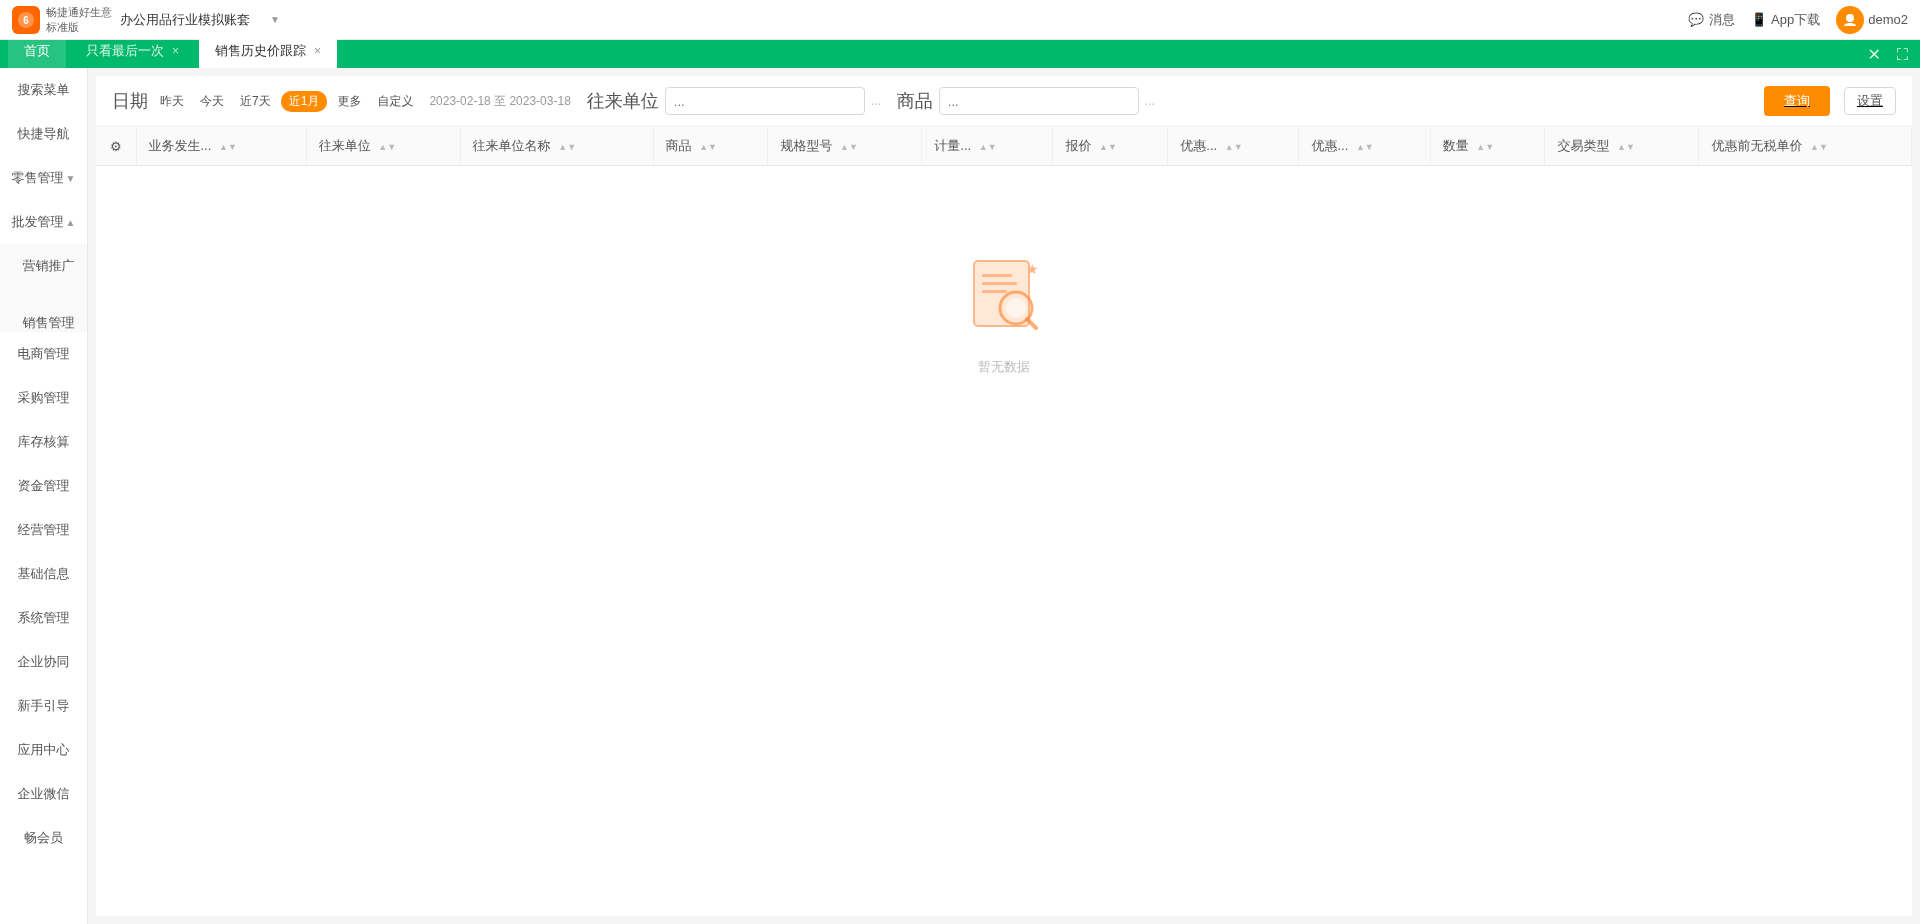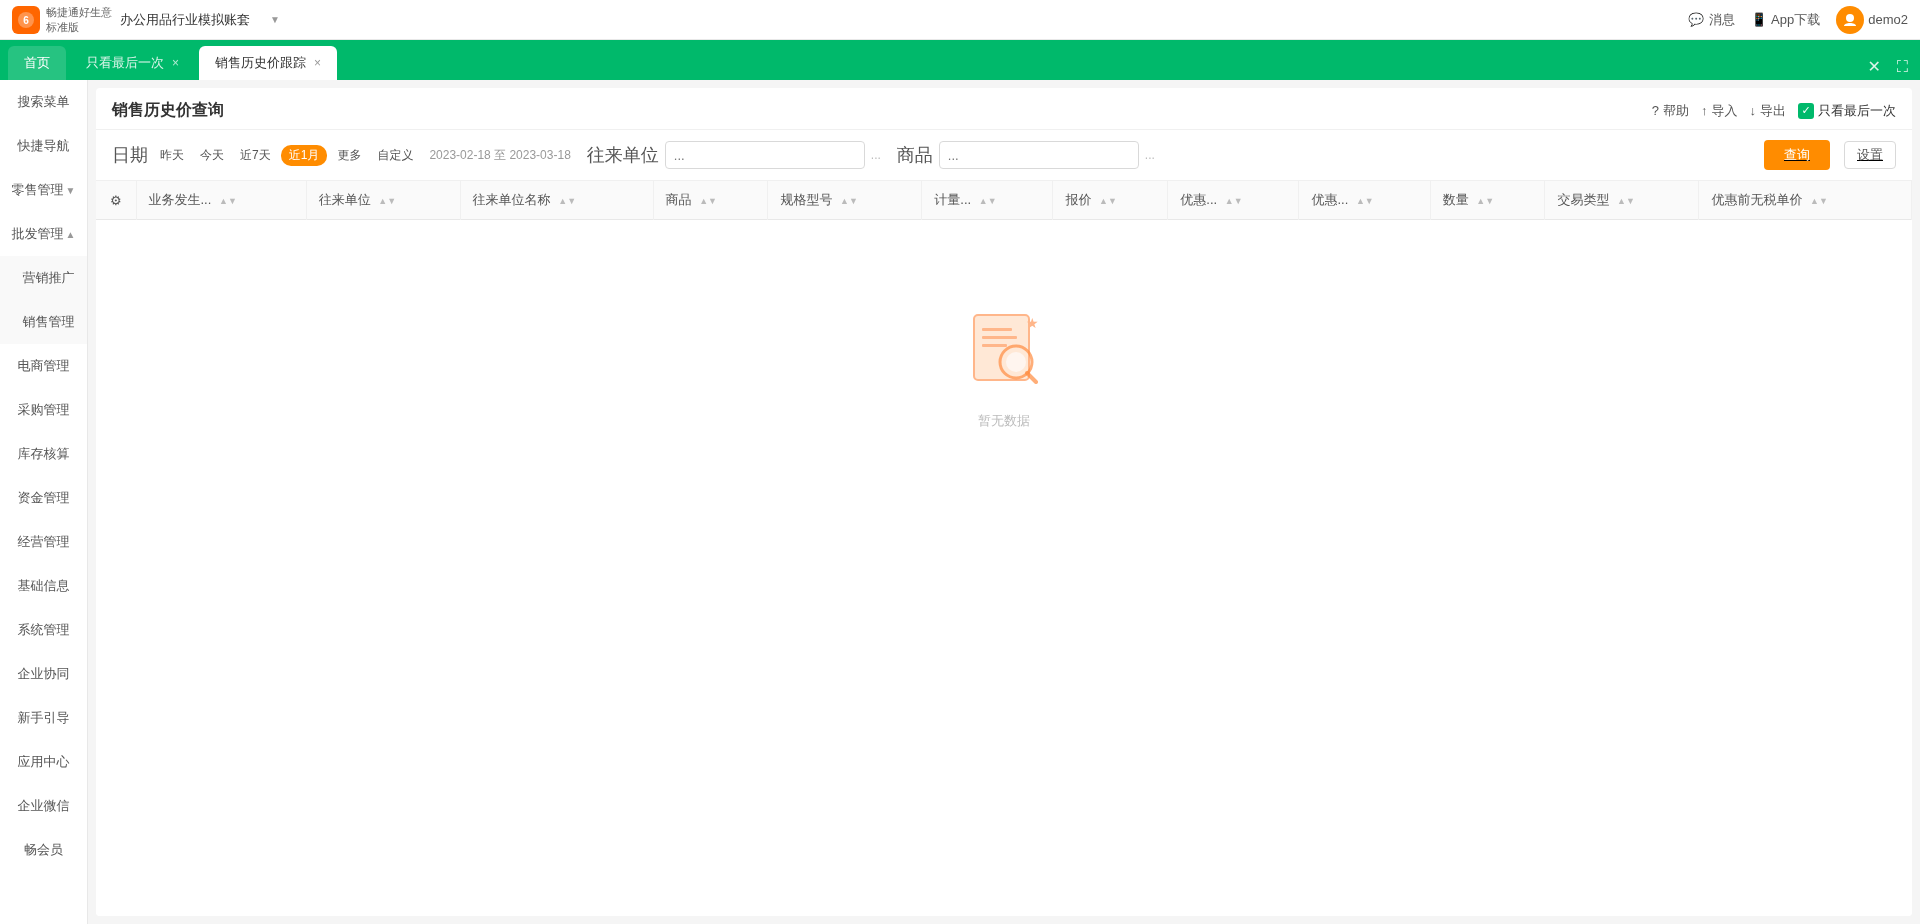--- a/index.html
+++ b/index.html
@@ -22,21 +22,21 @@
     .logo-text { font-size: 11px; color: #666; line-height: 1.3; }
     .workspace-selector { display: flex; align-items: center; gap: 20px; font-size: 13px; color: #333; cursor: pointer; }
     .workspace-selector .chevron { color: #999; font-size: 10px; }
 
     .top-bar-right { display: flex; align-items: center; gap: 16px; }
     .top-bar-item { display: flex; align-items: center; gap: 4px; font-size: 13px; color: #555; cursor: pointer; }
     .avatar { width: 28px; height: 28px; border-radius: 50%; background: #ff8c00; display: flex; align-items: center; justify-content: center; color: white; font-size: 12px; }
 
     
     .tab-bar {
-      height: 40px;
+      height: 28px;
       background: #00b96b;
       display: flex;
       align-items: flex-end;
       padding: 0 0 0 0;
       flex-shrink: 0;
     }
     .tab {
       height: 34px;
       padding: 0 16px;
       display: flex;
@@ -333,21 +333,21 @@
       <span class="expand-icon">▼</span>
     </div>
     <div class="sidebar-item">
       <span class="item-label">批发管理</span>
       <span class="expand-icon">▲</span>
     </div>
 
     <div class="sidebar-item" style="padding-left:16px; background:#f9f9f9;">
       <span class="item-label">营销推广</span>
     </div>
-    <div class="sidebar-item" style="padding-left:16px; background:#f9f9f9;">
+    <div class="sidebar-item" style="padding-left:16px; background:#f9f9f9;align-items:flex-end;">
       <span class="item-label">销售管理</span>
     </div>
     <div class="sidebar-item">
       <span class="item-label">电商管理</span>
     </div>
     <div class="sidebar-item">
       <span class="item-label">采购管理</span>
     </div>
     <div class="sidebar-item">
       <span class="item-label">库存核算</span>
@@ -377,41 +377,20 @@
       <span class="item-label">企业微信</span>
     </div>
     <div class="sidebar-item">
       <span class="item-label">畅会员</span>
     </div>
   </div>
 
   <div class="content-area">
     <div class="page">
 
-      <div class="page-header">
-        <h1 class="page-title">销售历史价查询</h1>
-        <div class="page-header-actions">
-          <div class="header-action">
-            <span>?</span>
-            <span>帮助</span>
-          </div>
-          <div class="header-action">
-            <span>↑</span>
-            <span>导入</span>
-          </div>
-          <div class="header-action">
-            <span>↓</span>
-            <span>导出</span>
-          </div>
-          <div class="only-last">
-            <div class="checkbox-icon">✓</div>
-            <span>只看最后一次</span>
-          </div>
-        </div>
-      </div>
 
       <div class="filter-bar">
         <div class="filter-group">
           <span class="filter-label">日期</span>
           <div class="date-quick-btns">
             <button class="date-btn">昨天</button>
             <button class="date-btn">今天</button>
             <button class="date-btn">近7天</button>
             <button class="date-btn active">近1月</button>
             <button class="date-btn">更多</button>

